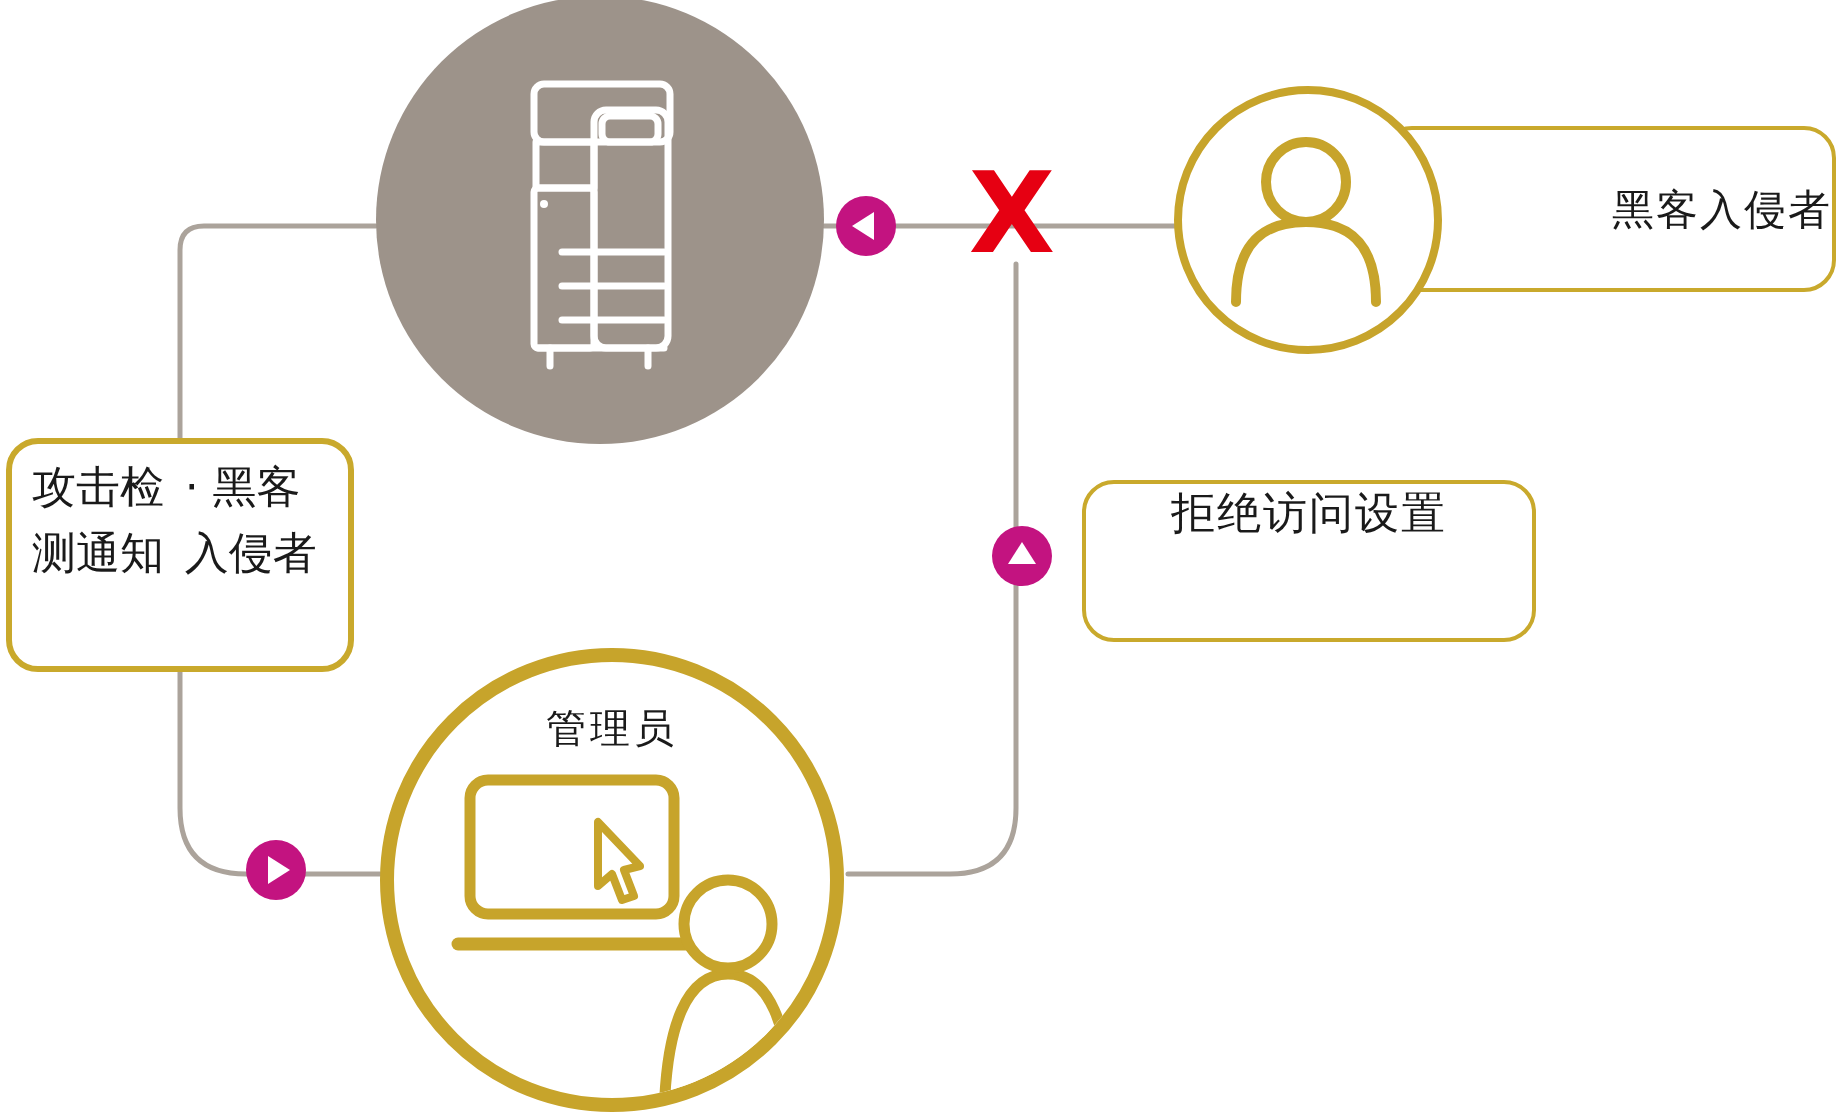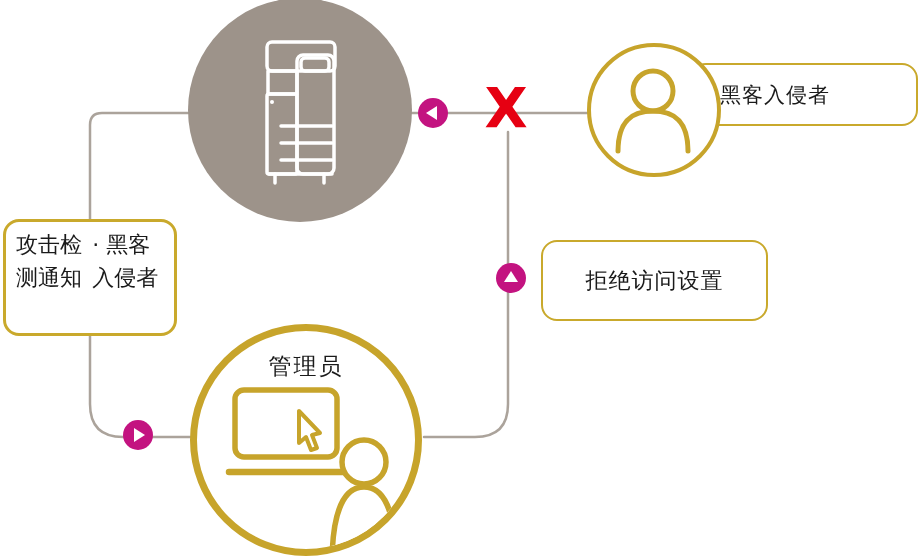--- a/index.html
+++ b/index.html
@@ -10,43 +10,43 @@
   .abs{position:absolute;}
   
   #lines{position:absolute;left:0;top:0;z-index:1;}
   
   .device-circle{
     left:188px;top:-2px;width:224px;height:224px;border-radius:50%;
     background:#9d938a;z-index:3;
   }
   
   .hacker-box{
-    left:690px;top:63px;width:228px;height:63px;box-sizing:border-box;
+    left:690px;top:63px;width:228px;height:83px;box-sizing:border-box;
     border:2.5px solid #c9a92c;border-radius:16px;z-index:2;background:#fff;
-    display:flex;align-items:center;justify-content:flex-start;
+    display:flex;align-items:center;justify-content:flex-end;
     font-size:21px;letter-spacing:1px;padding-left:28px;
   }
   .hacker-circle{
     left:587px;top:43px;width:134px;height:134px;box-sizing:border-box;
     border:4.5px solid #c7a42b;border-radius:50%;background:#fff;z-index:3;
   }
   
   .admin-circle{
     left:190px;top:324px;width:232px;height:232px;box-sizing:border-box;
     border:7px solid #c7a42b;border-radius:50%;background:#fff;z-index:3;overflow:hidden;
   }
   .admin-label{
     position:absolute;left:0;top:20px;width:100%;text-align:center;
-    font-size:23px;letter-spacing:2px;
+    font-size:20px;letter-spacing:2px;
   }
   
   .deny-box{
     left:541px;top:240px;width:227px;height:81px;box-sizing:border-box;
     border:2.5px solid #c9a92c;border-radius:16px;background:#fff;z-index:2;
-    display:flex;align-items:center;justify-content:center;
+    display:flex;align-items:flex-start;justify-content:center;
     font-size:22px;letter-spacing:1px;
   }
   .notify-box{
     left:3px;top:219px;width:174px;height:117px;box-sizing:border-box;
     border:3px solid #c9a92c;border-radius:16px;background:#fff;z-index:2;
     display:flex;justify-content:center;
     padding:6px 10px;font-size:22px;line-height:33px;
   }
   
   .blocked-x{

